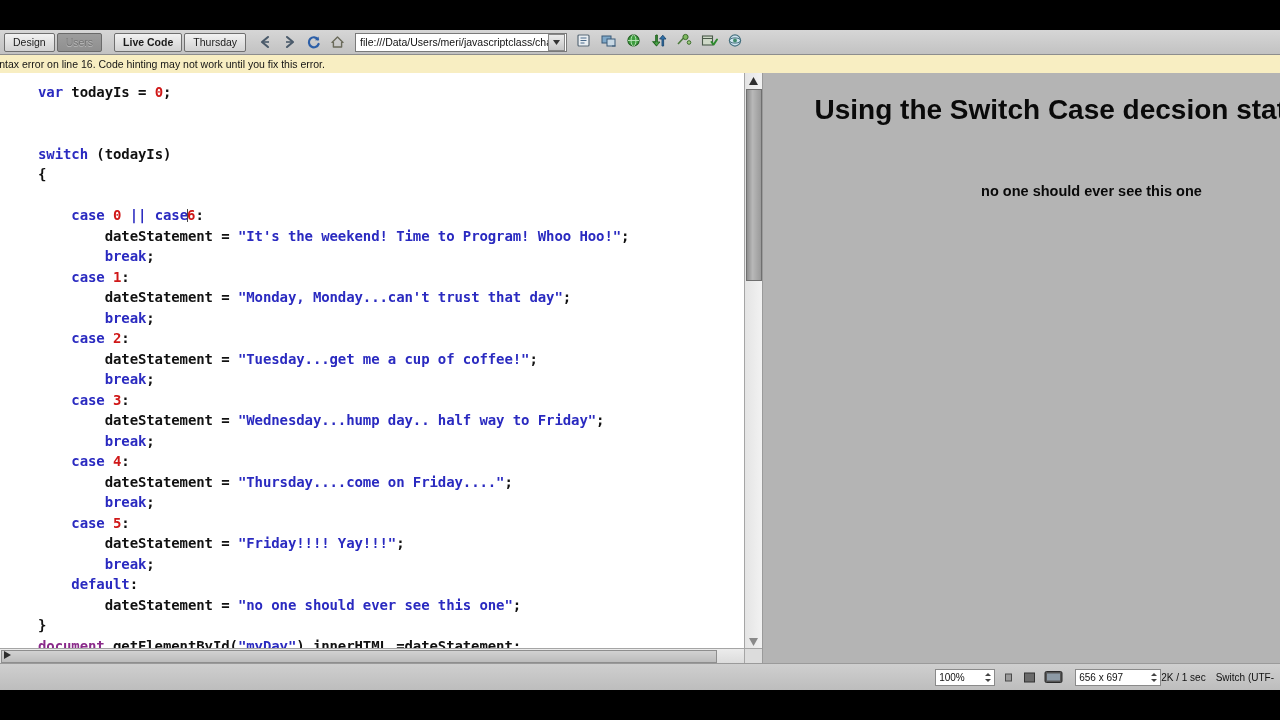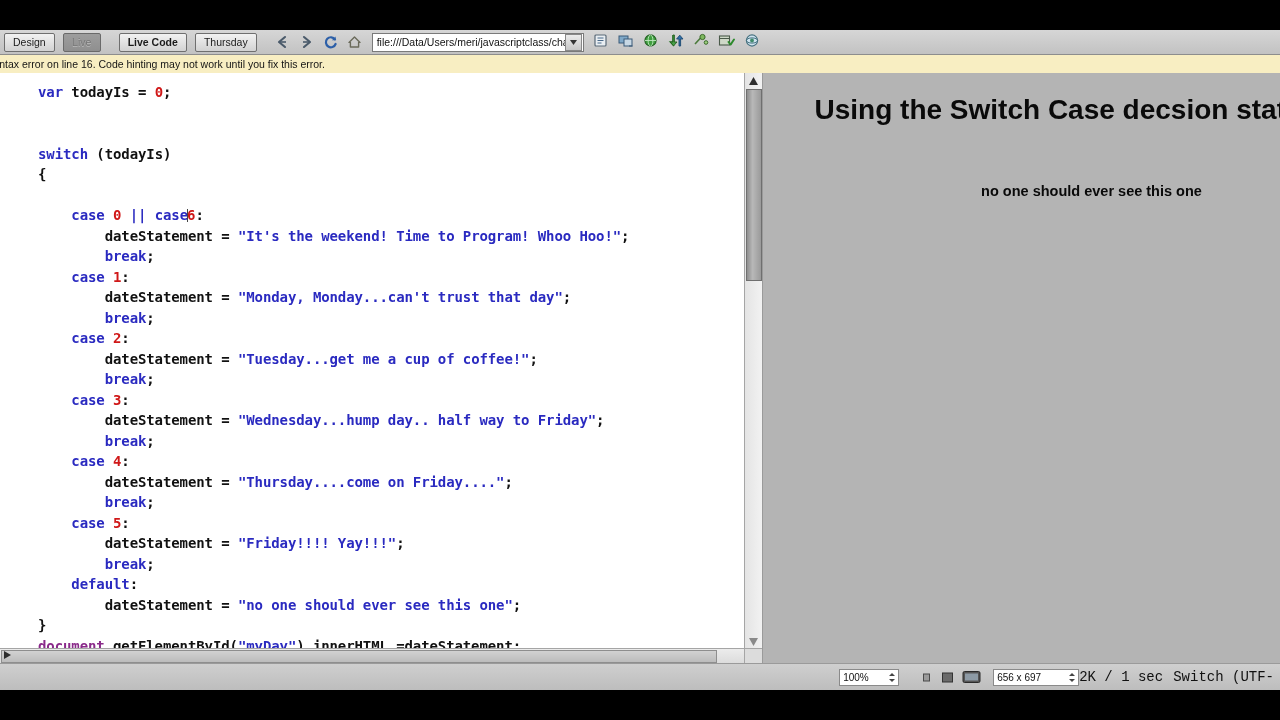--- a/index.html
+++ b/index.html
@@ -3,21 +3,21 @@
 <meta charset="utf-8">
 <style>
   html,body{margin:0;padding:0;background:#000;}
   body{width:1280px;height:720px;overflow:hidden;font-family:"Liberation Sans",sans-serif;}
 
   #app{position:absolute;left:0;top:30px;width:1280px;height:660px;background:#c0c0c0;overflow:hidden;}
 
   
   .toolbar{position:relative;height:24px;background:linear-gradient(#d6d6d6,#c2c2c2);
            border-bottom:1px solid #8d8d8d;display:flex;align-items:center;padding:0 4px;}
-  .tbtn{height:17px;min-width:20px;padding:0 8px;margin-right:8px;
+  .tbtn{height:17px;min-width:20px;padding:0 8px;margin-right:2px;
         background:linear-gradient(#f2f2f2,#d2d2d2);border:1px solid #6f6f6f;border-radius:2px;
         font-size:10.5px;color:#1a1a1a;display:flex;align-items:center;justify-content:center;
         font-family:"Liberation Sans",sans-serif;white-space:nowrap;}
   .tbtn.pressed{background:linear-gradient(#9d9d9d,#8f8f8f);border-color:#6a6a6a;color:#787878;
                 text-shadow:0 1px 0 rgba(255,255,255,.35);}
   .tbtn.gap{margin-left:10px;font-weight:bold;}
   .navicons{display:flex;align-items:center;margin-left:10px;gap:9px;}
   .navicons svg{display:block;}
   .urlbar{margin-left:10px;height:17px;width:210px;background:#fff;border:1px solid #7a7a7a;
           display:flex;align-items:center;}
@@ -68,36 +68,36 @@
            font-family:"Liberation Sans",sans-serif;}
   .prev-p{position:absolute;left:0;right:-140px;top:110px;text-align:center;
           font-size:14.5px;font-weight:700;color:#0a0a0a;
           font-family:"Liberation Sans",sans-serif;}
 
   
   .statusbar{position:absolute;left:0;right:0;bottom:0;height:26px;
              background:linear-gradient(#cfcfcf,#bdbdbd);border-top:1px solid #9a9a9a;
              display:flex;align-items:center;justify-content:flex-end;padding-right:4px;gap:0;}
   .zoombox{width:52px;height:15px;background:#fff;border:1px solid #8a8a8a;
-           display:flex;align-items:center;justify-content:space-between;padding:0 3px;margin-right:20px;}
+           display:flex;align-items:center;justify-content:space-between;padding:0 3px;margin-right:6px;}
   .zoomtxt{font-size:10px;color:#111;font-family:"Liberation Sans",sans-serif;}
   .vbtn{width:15px;height:14px;margin-right:6px;display:flex;align-items:center;justify-content:center;}
   .dimbox{width:78px;height:15px;background:#fff;border:1px solid #8a8a8a;margin-left:6px;margin-right:0;
           display:flex;align-items:center;justify-content:space-between;padding:0 3px;}
-  .stxt{font-size:14px;color:#111;font-family:Liberation Mono, monospace;margin-right:10px;white-space:nowrap;}
+  .stxt{font-size:10px;color:#111;font-family:Liberation Sans, sans-serif;margin-right:10px;white-space:nowrap;}
   .stxt.last{margin-right:2px;}
 </style>
 </head>
 <body>
 
 <div id="app">
 
   <div class="toolbar">
     <div class="tbtn">Design</div>
-    <div class="tbtn pressed">Live</div>
+    <div class="tbtn pressed">Users</div>
     <div class="tbtn gap">Live Code</div>
     <div class="tbtn">Thursday</div>
 
     <div class="navicons">
       <span>
         <svg width="15" height="14" viewBox="0 0 15 14">
             <path d="M10 2 L4 7 L10 12" fill="none" stroke="#4a5a6a" stroke-width="2.1" stroke-linecap="round" stroke-linejoin="round"></path>
             <path d="M4.5 7 L11 7" stroke="#4a5a6a" stroke-width="1.6"></path>
           </svg>
       </span>

